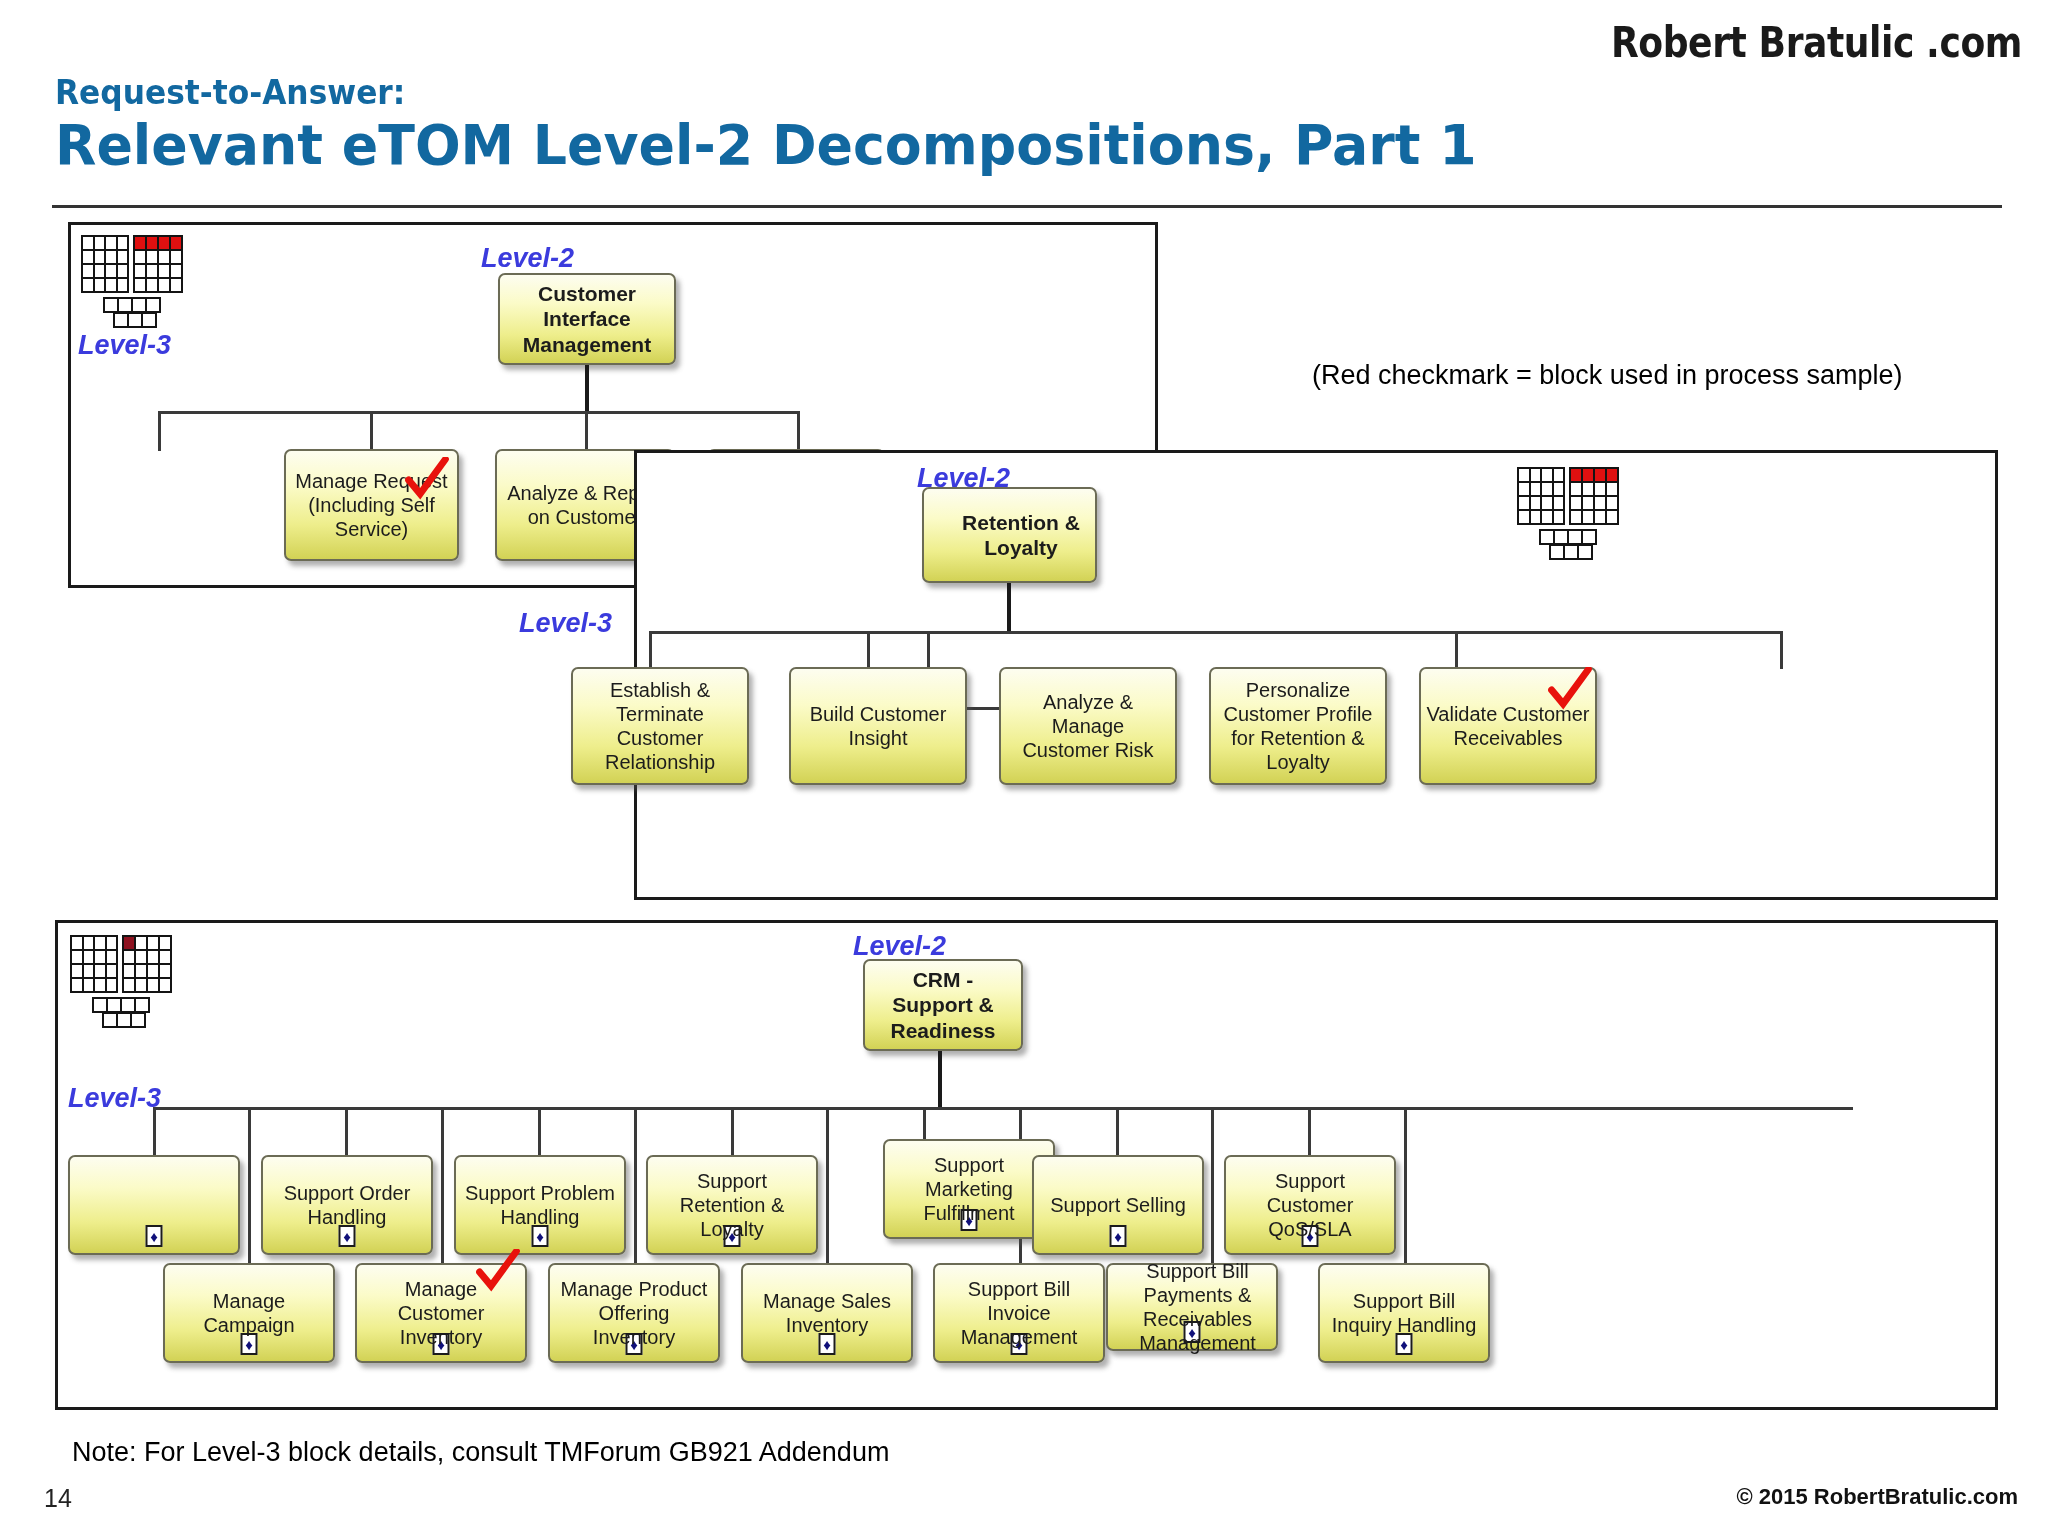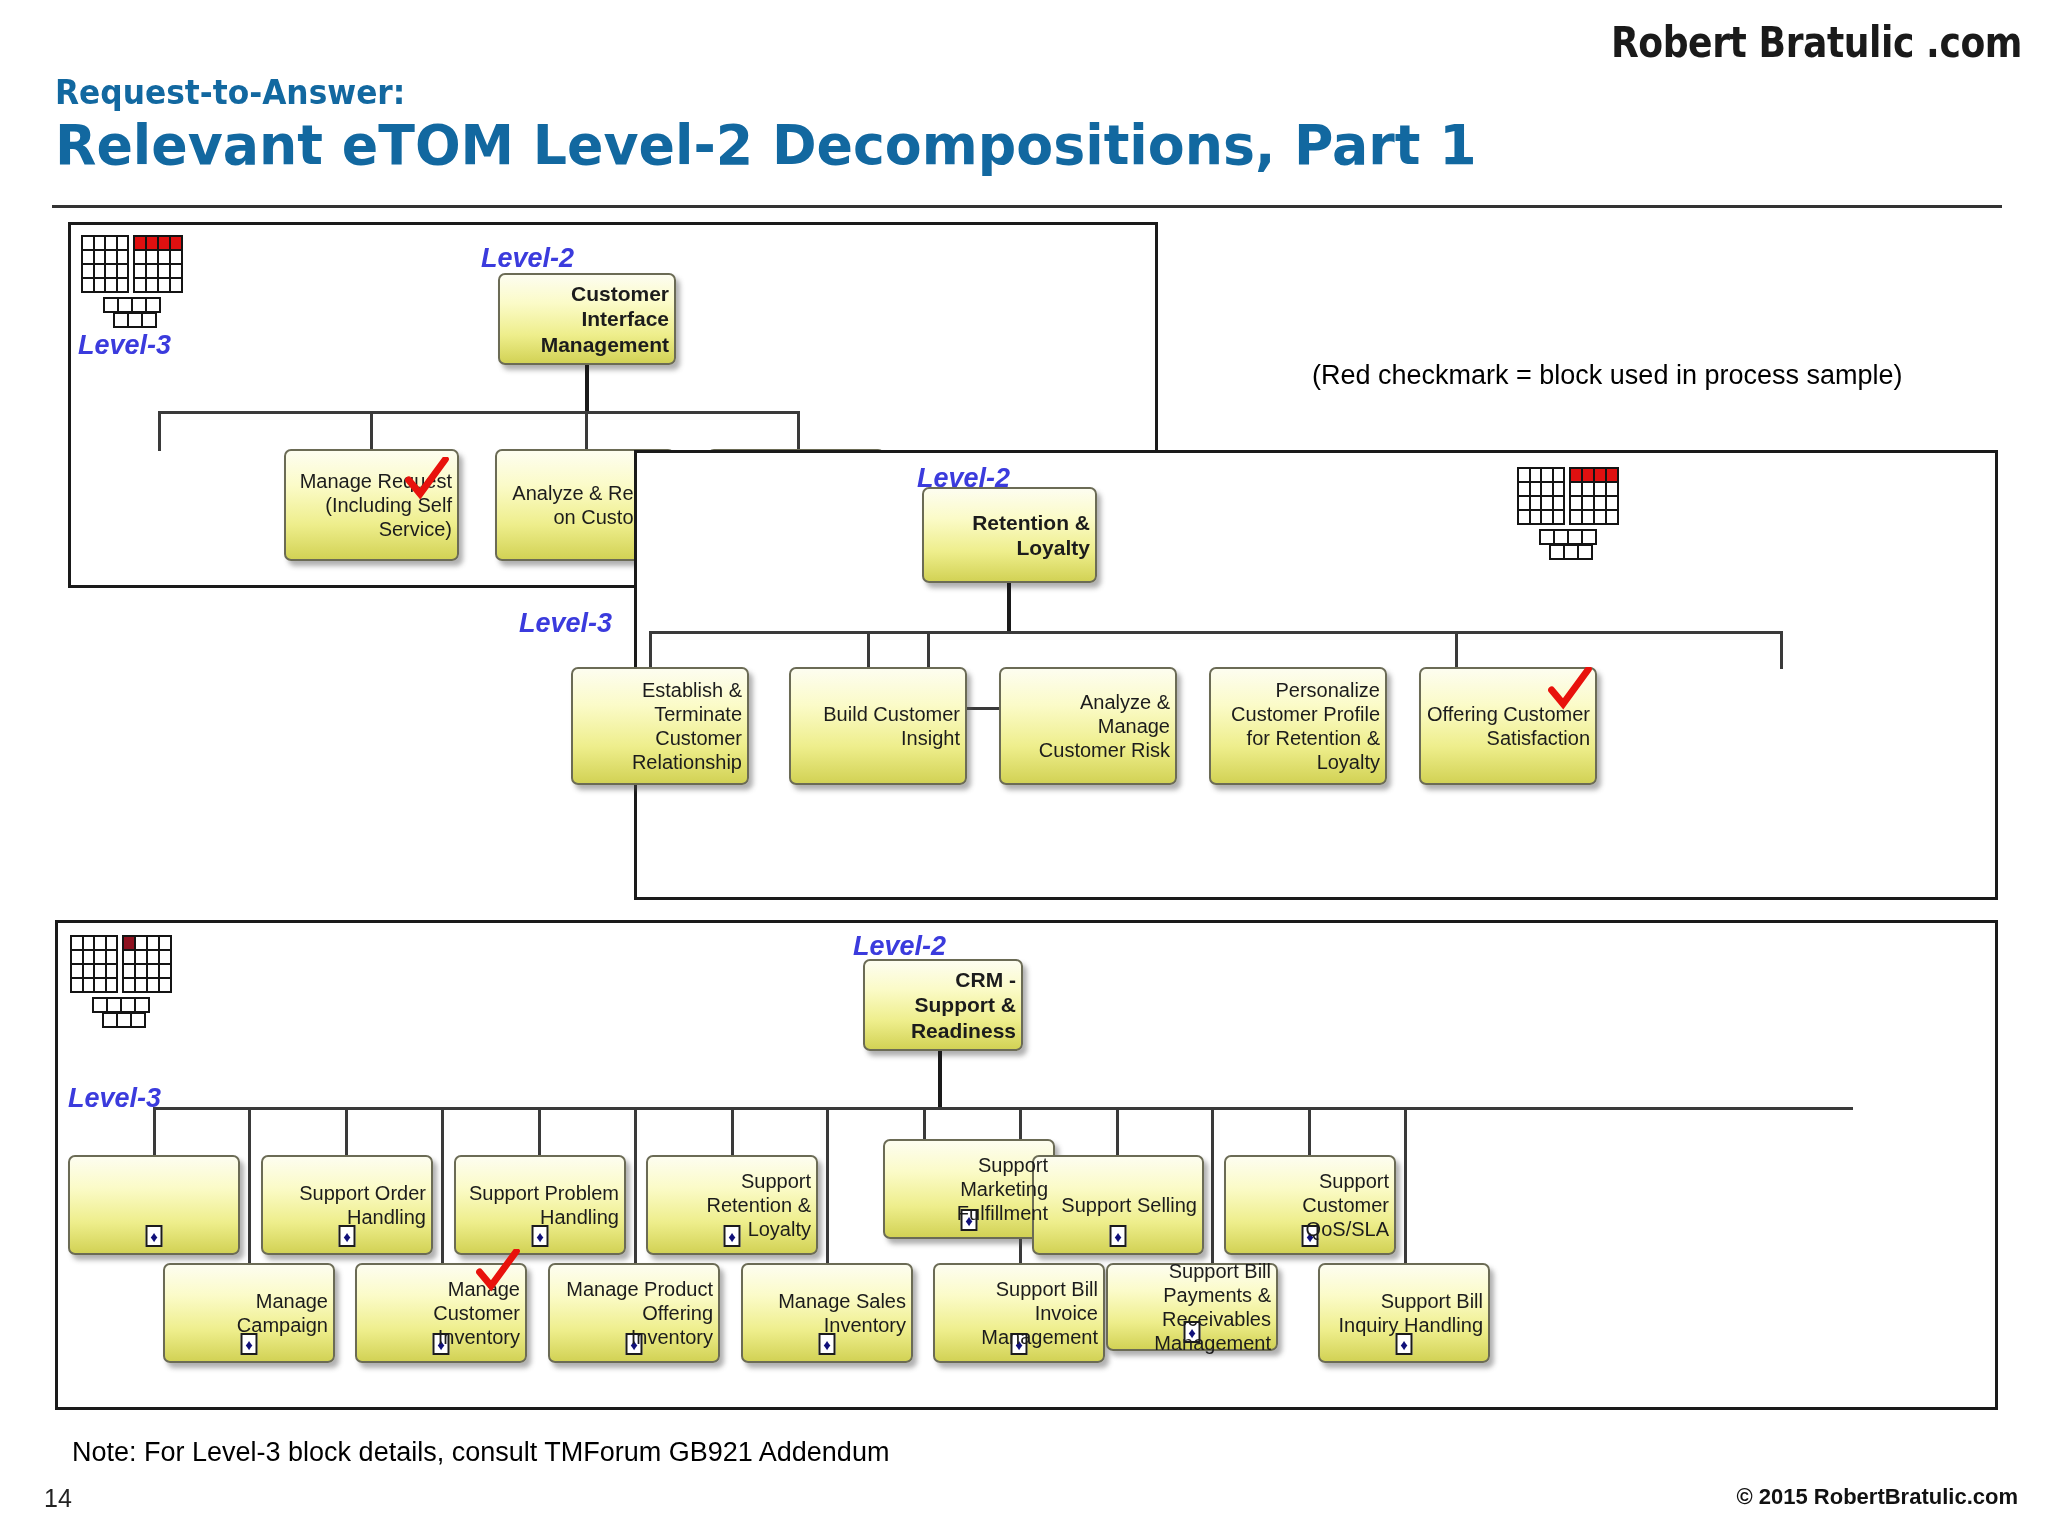--- a/index.html
+++ b/index.html
@@ -80,21 +80,21 @@
   }
 
   
   .node {
     position:absolute;
     border:2px solid #6b6b55;
     border-radius:7px;
     background:linear-gradient(to bottom, #fdfdf0 0%, #fbfbc8 32%, #eeee8c 68%, #d2d255 100%);
     box-shadow:4px 5px 5px rgba(80,80,80,0.45);
     display:flex; align-items:center; justify-content:center;
-    text-align:right;
+    text-align:center;
     color:#1c1c1c;
     font-family:"Liberation Sans", sans-serif;
     line-height:1.2;
     padding:4px 5px;
     overflow:visible;
   }
   .node.l2 { font-weight:bold; font-size:21px; }
   .node.l3 { font-size:20px; }
   .node .lbl { position:relative; z-index:2; width:100%; }
 
@@ -295,21 +295,21 @@
   <div class="node l3" style="left:152px; top:214px; width:178px; height:118px;">
     <span class="lbl">Build Customer Insight</span>
   </div>
   <div class="node l3" style="left:362px; top:214px; width:178px; height:118px;">
     <span class="lbl">Analyze &amp; Manage Customer Risk</span>
   </div>
   <div class="node l3" style="left:572px; top:214px; width:178px; height:118px;">
     <span class="lbl">Personalize Customer Profile for Retention &amp; Loyalty</span>
   </div>
   <div class="node l3" style="left:782px; top:214px; width:178px; height:118px;">
-    <span class="lbl">Offering Customer Satisfaction</span>
+    <span class="lbl">Validate Customer Receivables</span>
     <svg class="check" style="left:126px; top:-2px;" viewBox="0 0 40 40">
       <path d="M4 20 L14 32 L36 2" stroke="#e8120c" stroke-width="6" fill="none" stroke-linecap="round"></path>
     </svg>
   </div>
 </div>
 
 <div class="panel" id="panel3">
 
   <div class="minimap" style="left:12px; top:12px;">
     <div class="mm-grid left">

